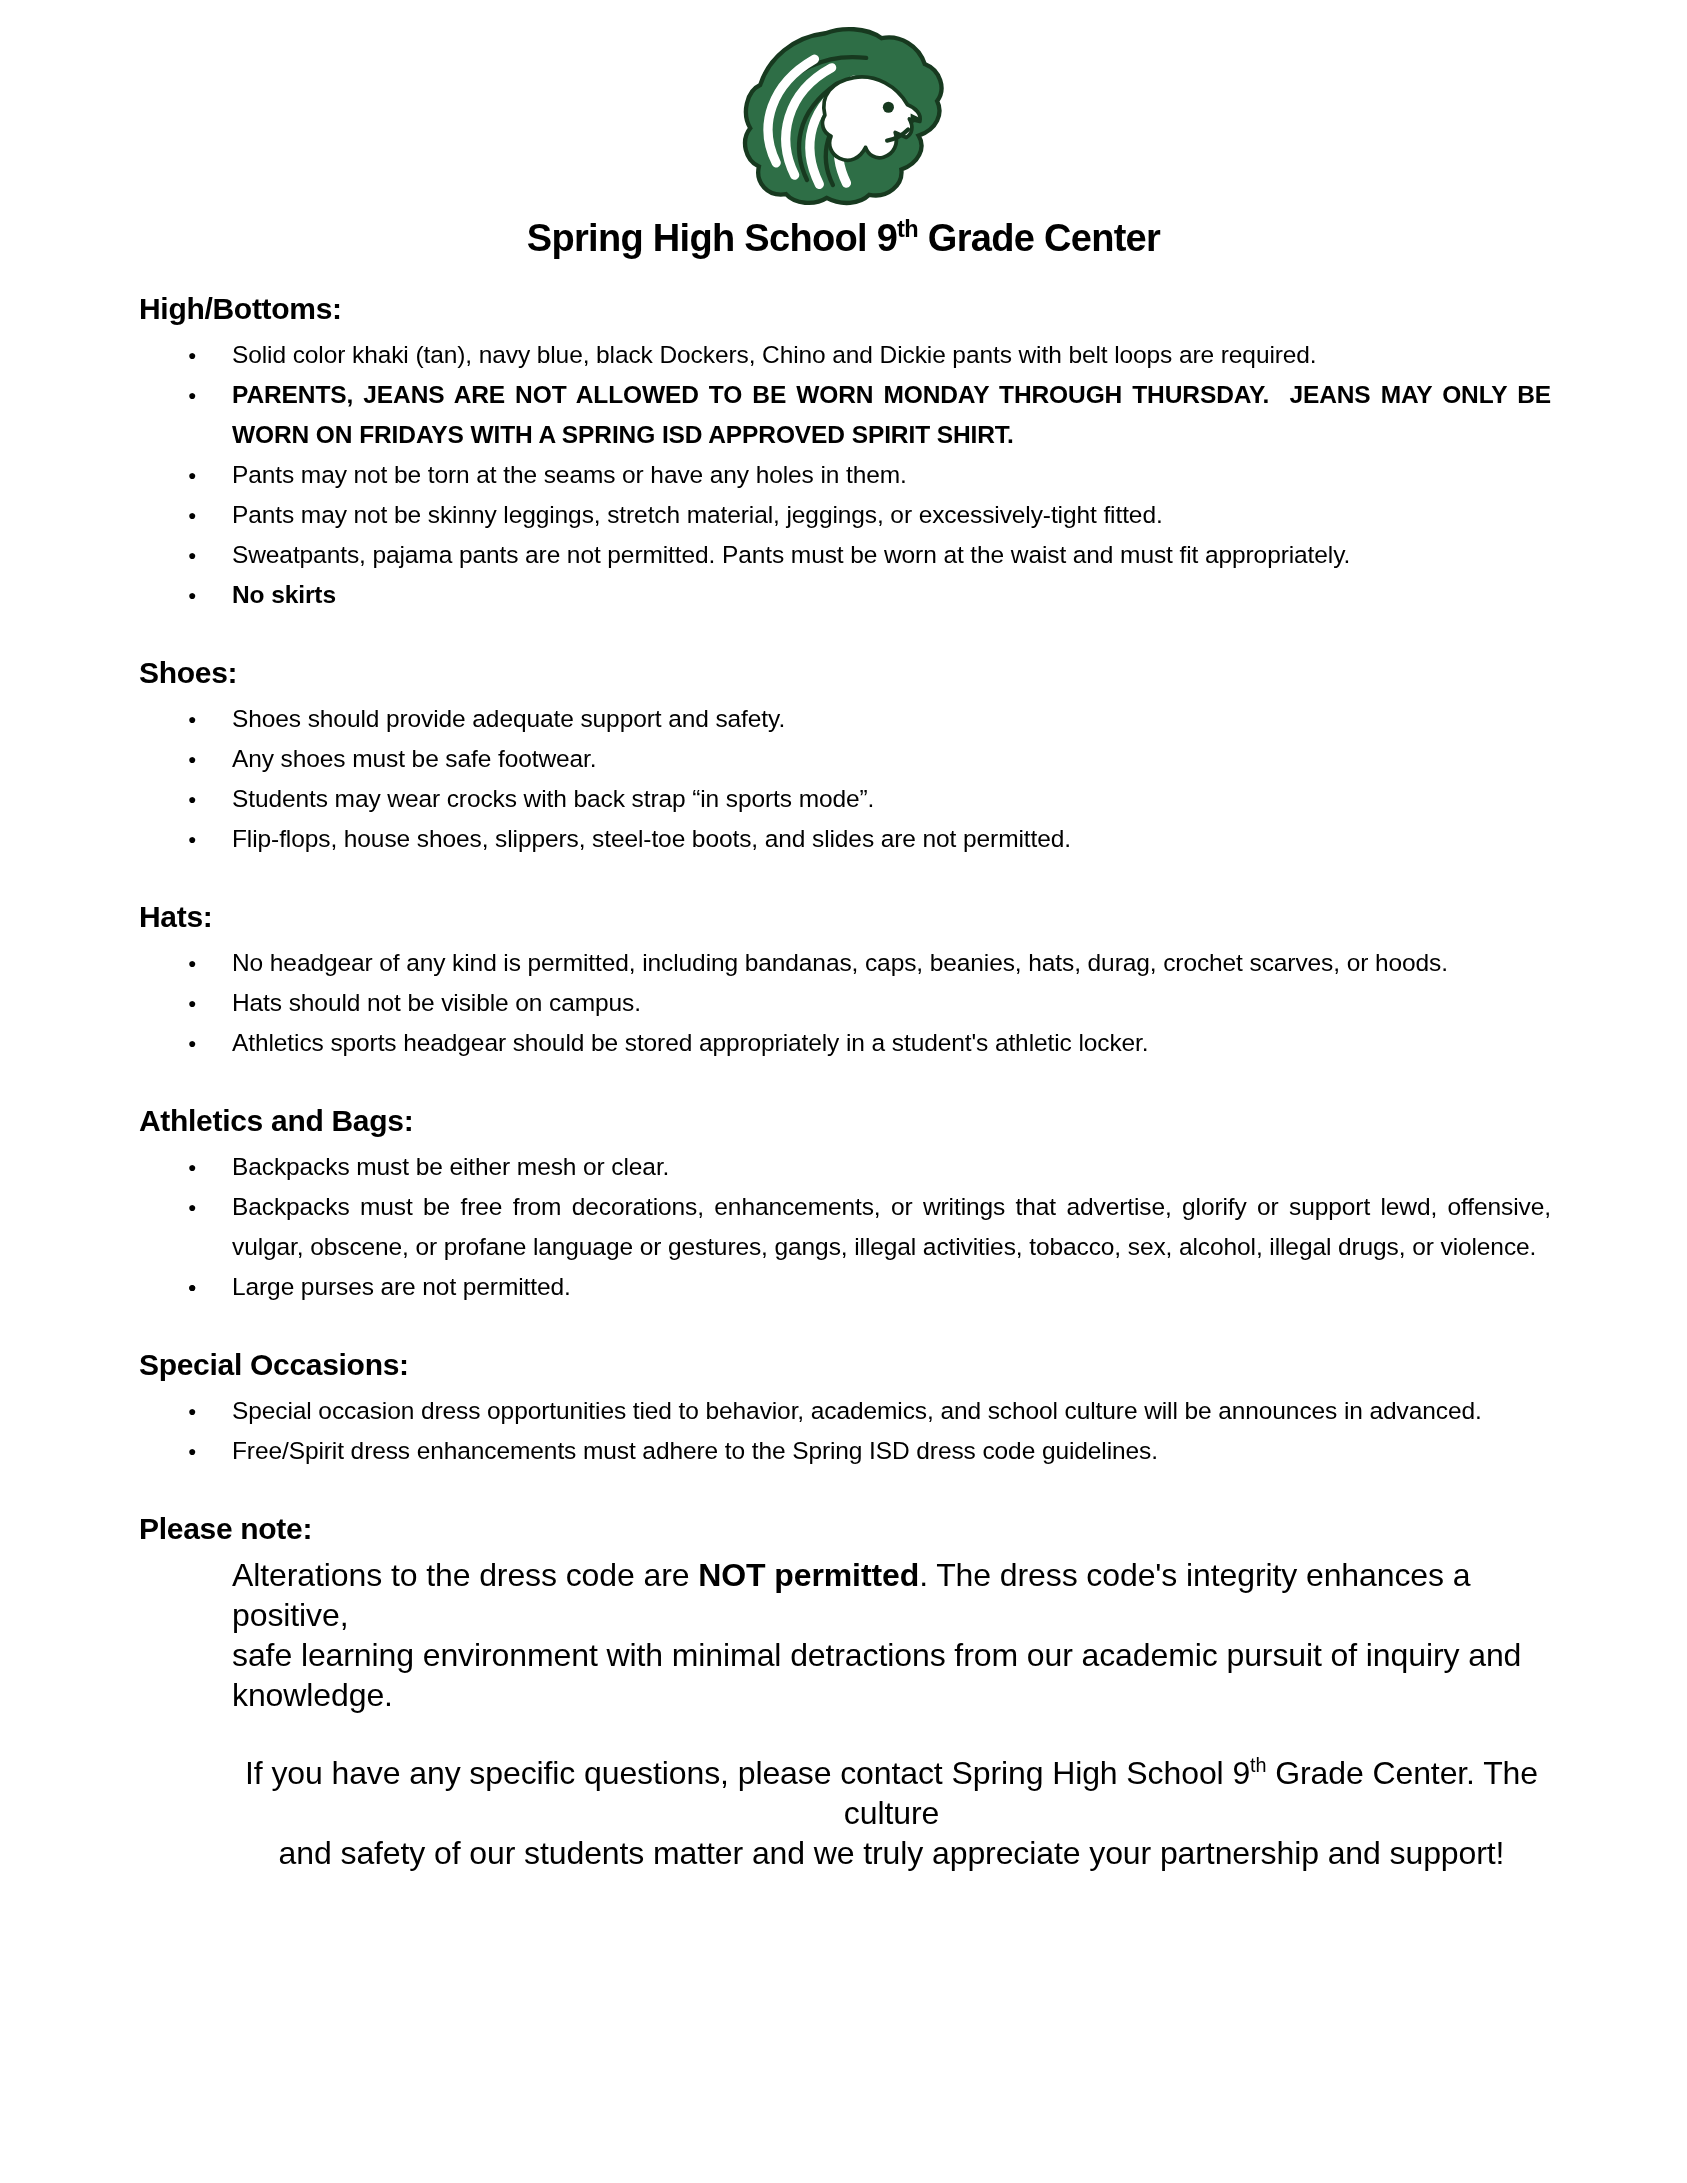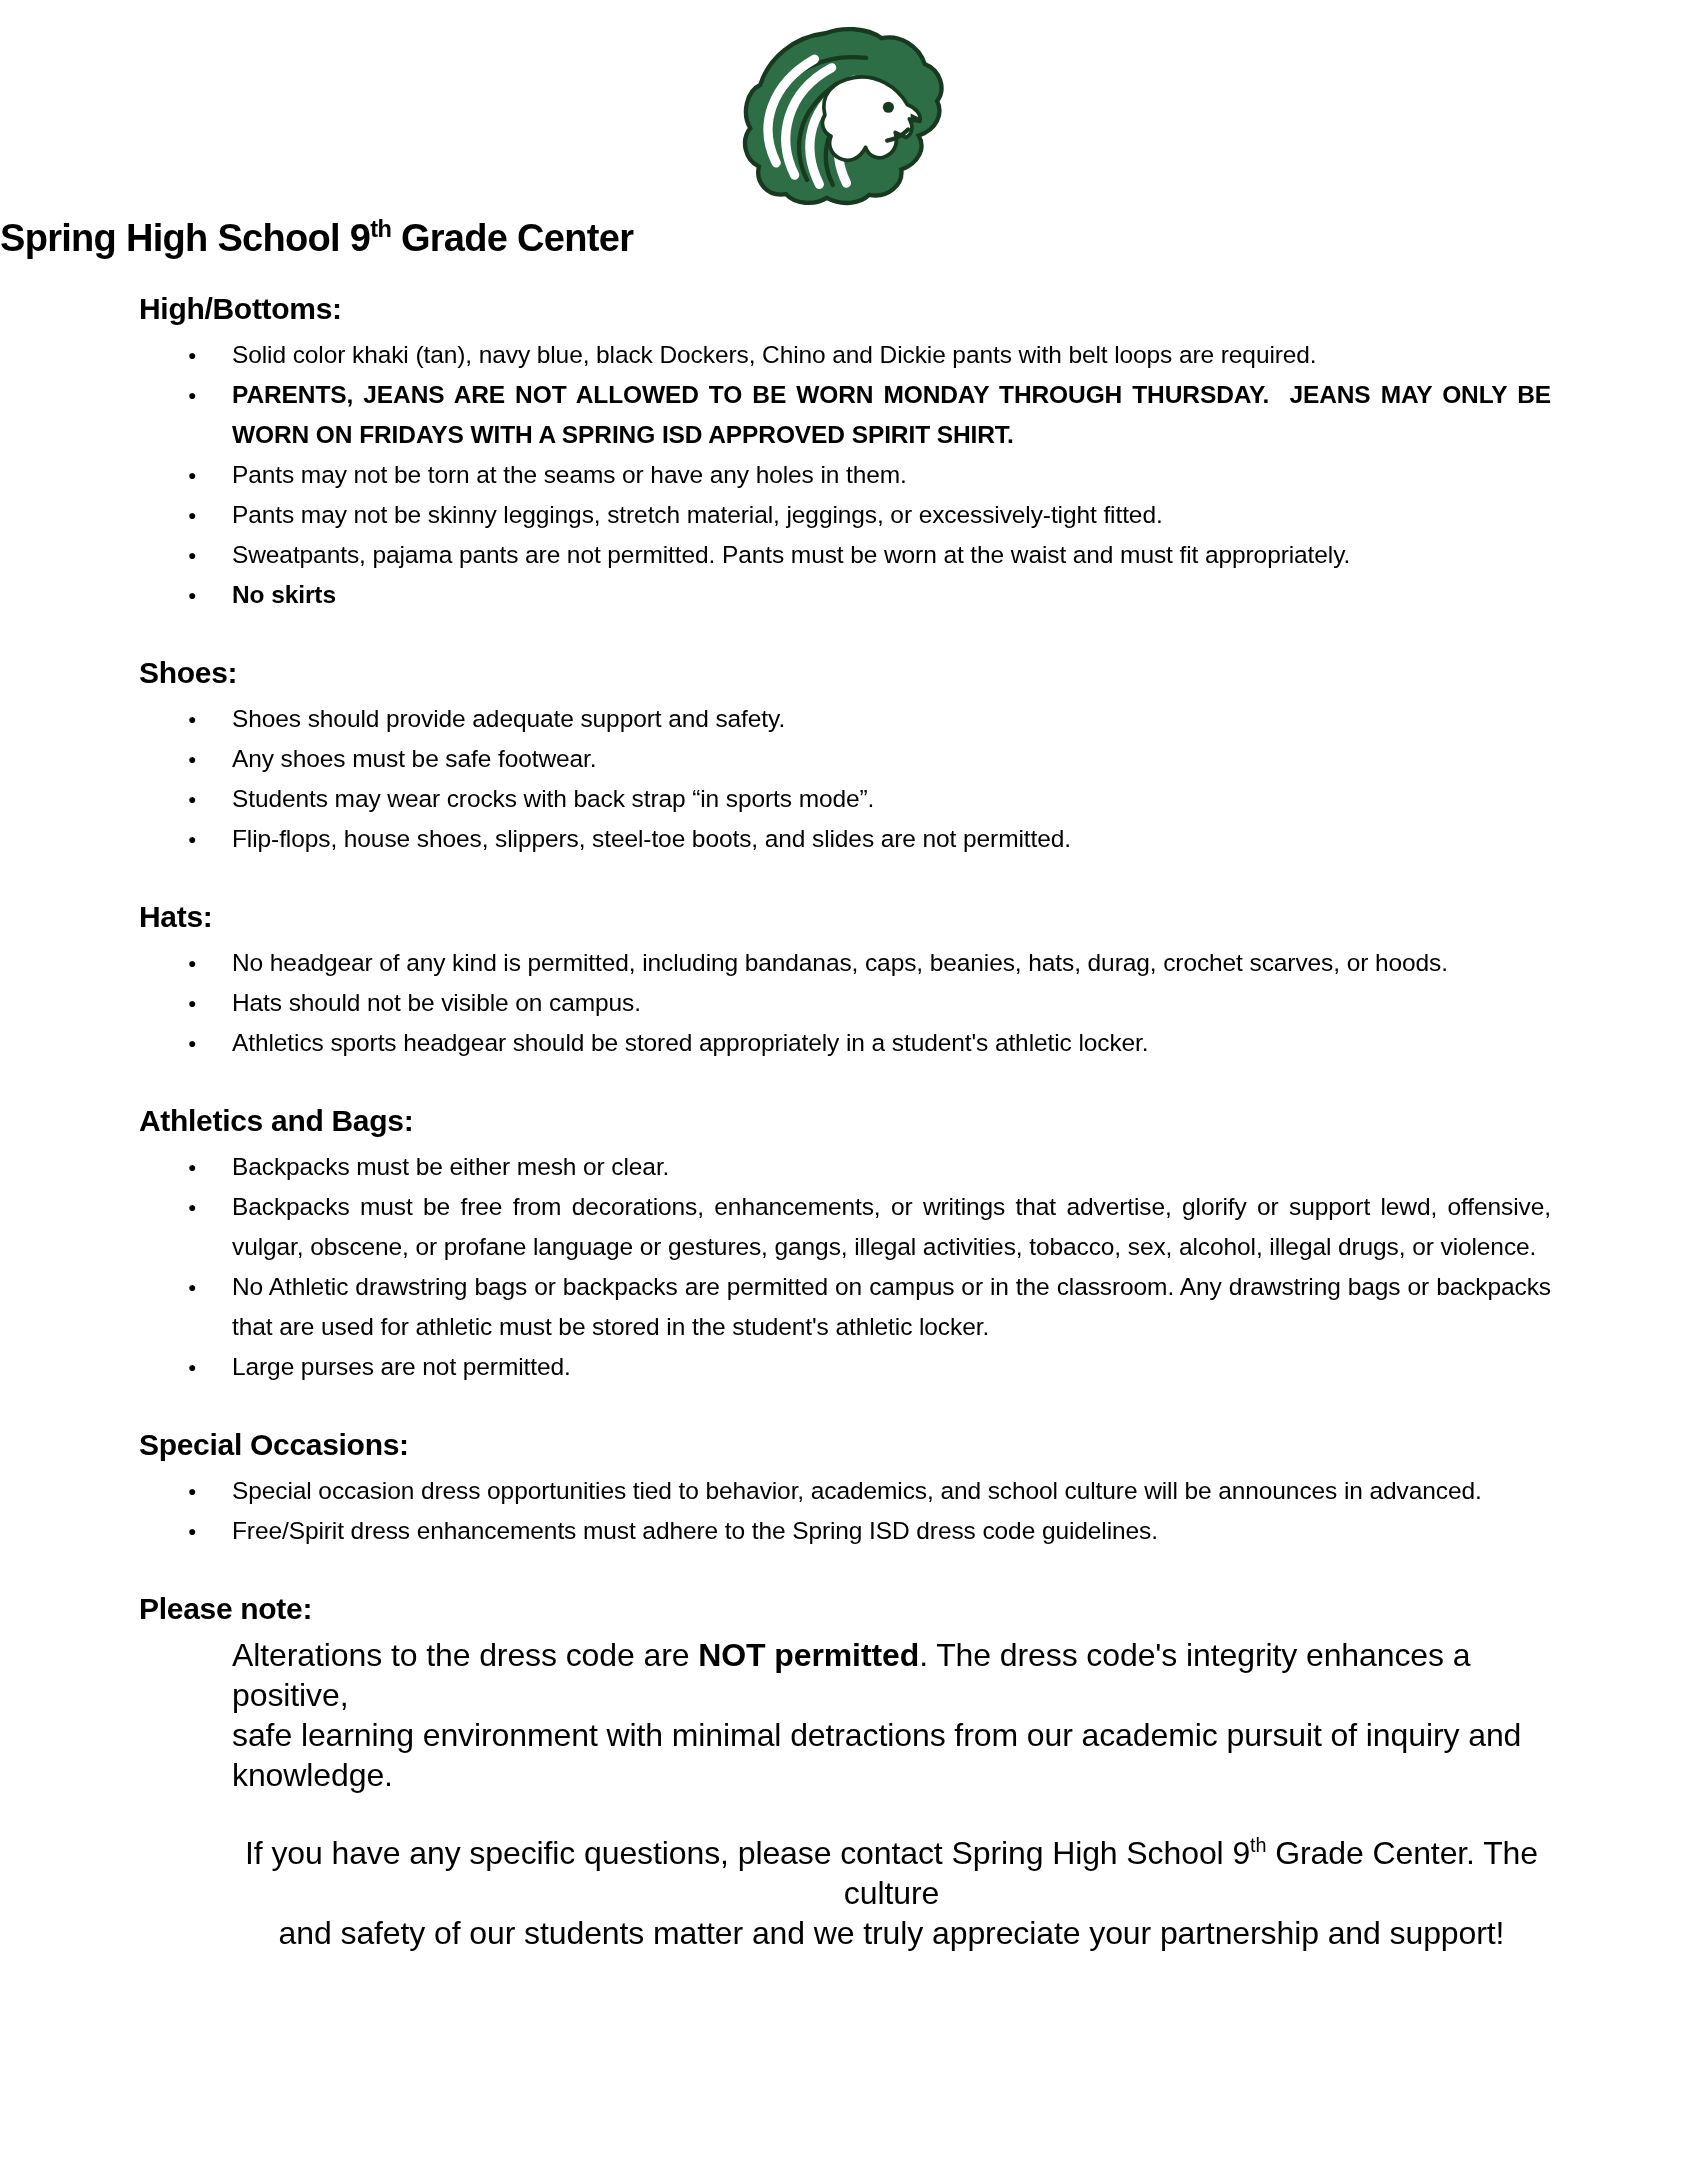--- a/index.html
+++ b/index.html
@@ -4,21 +4,21 @@
 <style>
   html,body{margin:0;padding:0;}
   body{
     width:1687px;height:2183px;background:#ffffff;color:#000;
     font-family:"Liberation Sans", sans-serif;overflow:hidden;
   }
   .page{height:100%;box-sizing:border-box;padding-top:20px;}
   .logo-wrap{width:222px;margin:0 auto 1.3px auto;}
   .logo-wrap svg{display:block;width:222px;height:193px;}
   h1{
-    text-align:left;font-size:38px;font-weight:700;margin:4px 0 0 0;
+    text-align:center;font-size:38px;font-weight:700;margin:4px 0 0 0;
     letter-spacing:-0.7px;line-height:1.15;
   }
   h1 sup, .para sup{font-size:0.62em;line-height:0;vertical-align:super;}
   .content{padding:0 136px 0 139px;}
   h2{
     font-size:30px;font-weight:700;margin:40px 0 8px 0;line-height:1.2;
     letter-spacing:-0.3px;
   }
   section:first-of-type h2{margin-top:30px;}
   ul{list-style:none;margin:0;padding:0;}
@@ -93,21 +93,21 @@
           <li class="justify"><span class="bullet">●</span><span>No headgear of any kind is permitted, including bandanas, caps, beanies, hats, durag, crochet scarves, or hoods.</span></li>
           <li><span class="bullet">●</span><span>Hats should not be visible on campus.</span></li>
           <li><span class="bullet">●</span><span>Athletics sports headgear should be stored appropriately in a student's athletic locker.</span></li>
         </ul>
       </section>
       <section>
         <h2>Athletics and Bags:</h2>
         <ul>
           <li><span class="bullet">●</span><span>Backpacks must be either mesh or clear.</span></li>
           <li class="justify"><span class="bullet">●</span><span>Backpacks must be free from decorations, enhancements, or writings that advertise, glorify or support lewd, offensive, vulgar, obscene, or profane language or gestures, gangs, illegal activities, tobacco, sex, alcohol, illegal drugs, or violence.</span></li>
-          <li class="justify"><span class="bullet">●</span><span>No Athletic drawstring bags or backpacks are permitted on campus or in the classroom. Any drawstring bags or backpacks that are used for athletic must be stored in the student's athletic locker.</span></li>
+          <li class="justify"><span class="bullet">●</span></li>
           <li><span class="bullet">●</span><span>Large purses are not permitted.</span></li>
         </ul>
       </section>
       <section>
         <h2>Special Occasions:</h2>
         <ul>
           <li><span class="bullet">●</span><span>Special occasion dress opportunities tied to behavior, academics, and school culture will be announces in advanced.</span></li>
           <li><span class="bullet">●</span><span>Free/Spirit dress enhancements must adhere to the Spring ISD dress code guidelines.</span></li>
         </ul>
       </section>

